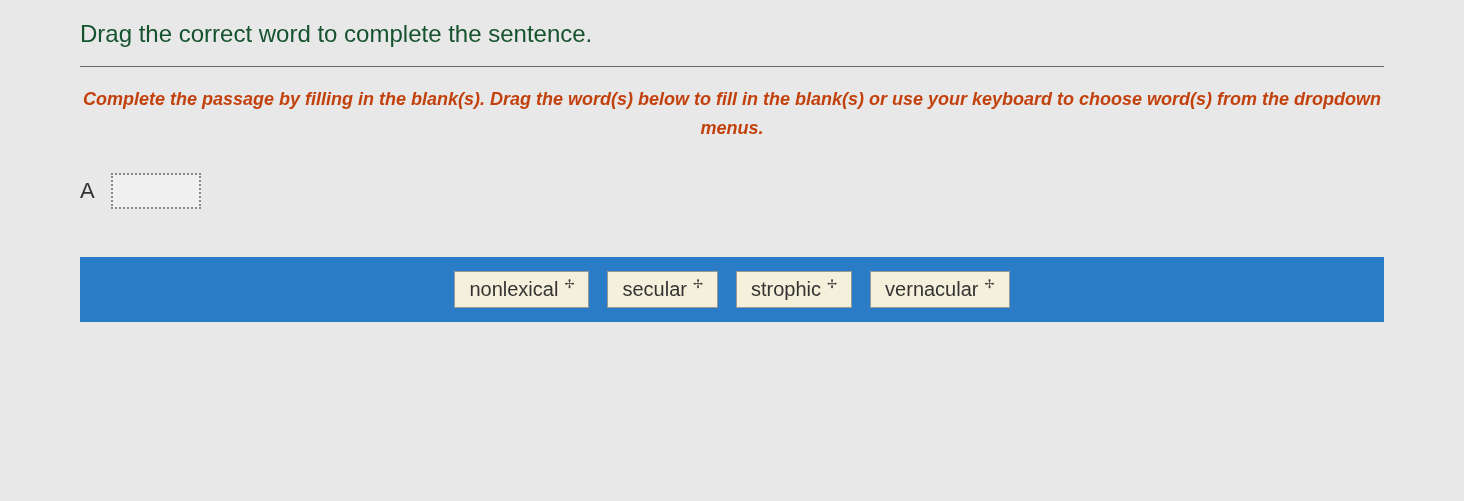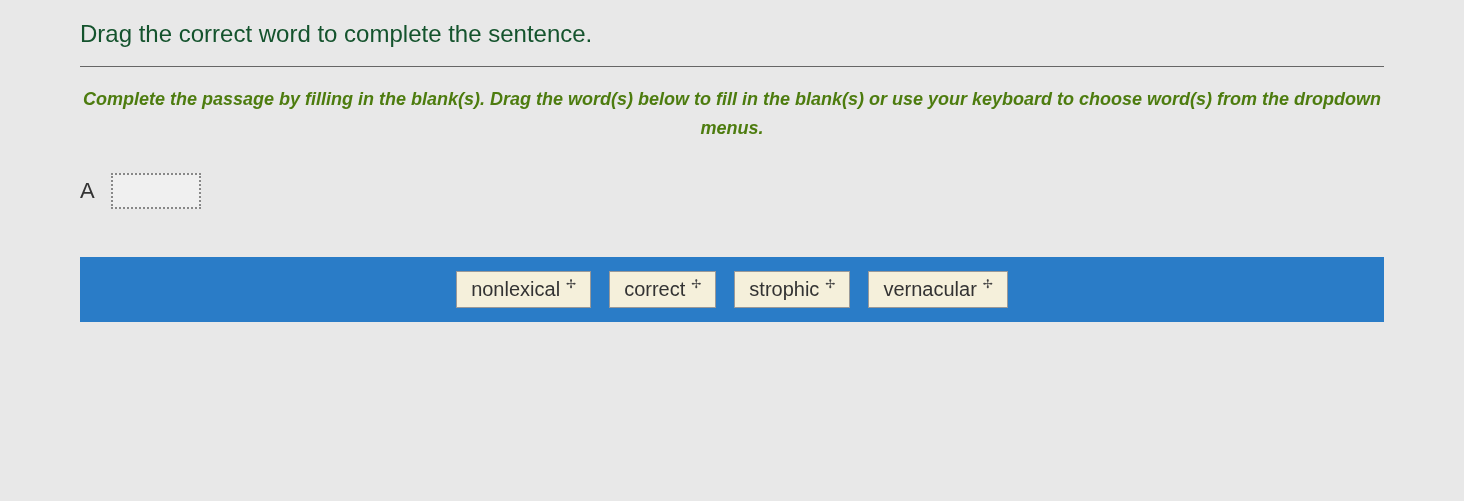--- a/index.html
+++ b/index.html
@@ -20,21 +20,21 @@
       font-weight: 500;
       margin-bottom: 18px;
     }
     .divider {
       border-bottom: 1px solid #666;
       margin-bottom: 18px;
     }
     .instruction-subtitle {
       font-style: italic;
       font-weight: bold;
-      color: #4d7c0f;
+      color: #c2410c;
       font-size: 18px;
       text-align: center;
       line-height: 1.6;
       margin-bottom: 30px;
     }
     .sentence-row {
       display: flex;
       align-items: center;
       font-size: 22px;
       color: #333;
@@ -93,21 +93,21 @@
   <span class="sentence-prefix">A</span>
   <span class="blank-dropzone"></span>
 </div>
 
 <div class="word-bank">
   <div class="word-tile">
     <span>nonlexical</span>
     <span class="move-icon">✢</span>
   </div>
   <div class="word-tile">
-    <span>correct</span>
+    <span>secular</span>
     <span class="move-icon">✢</span>
   </div>
   <div class="word-tile">
     <span>strophic</span>
     <span class="move-icon">✢</span>
   </div>
   <div class="word-tile">
     <span>vernacular</span>
     <span class="move-icon">✢</span>
   </div>

